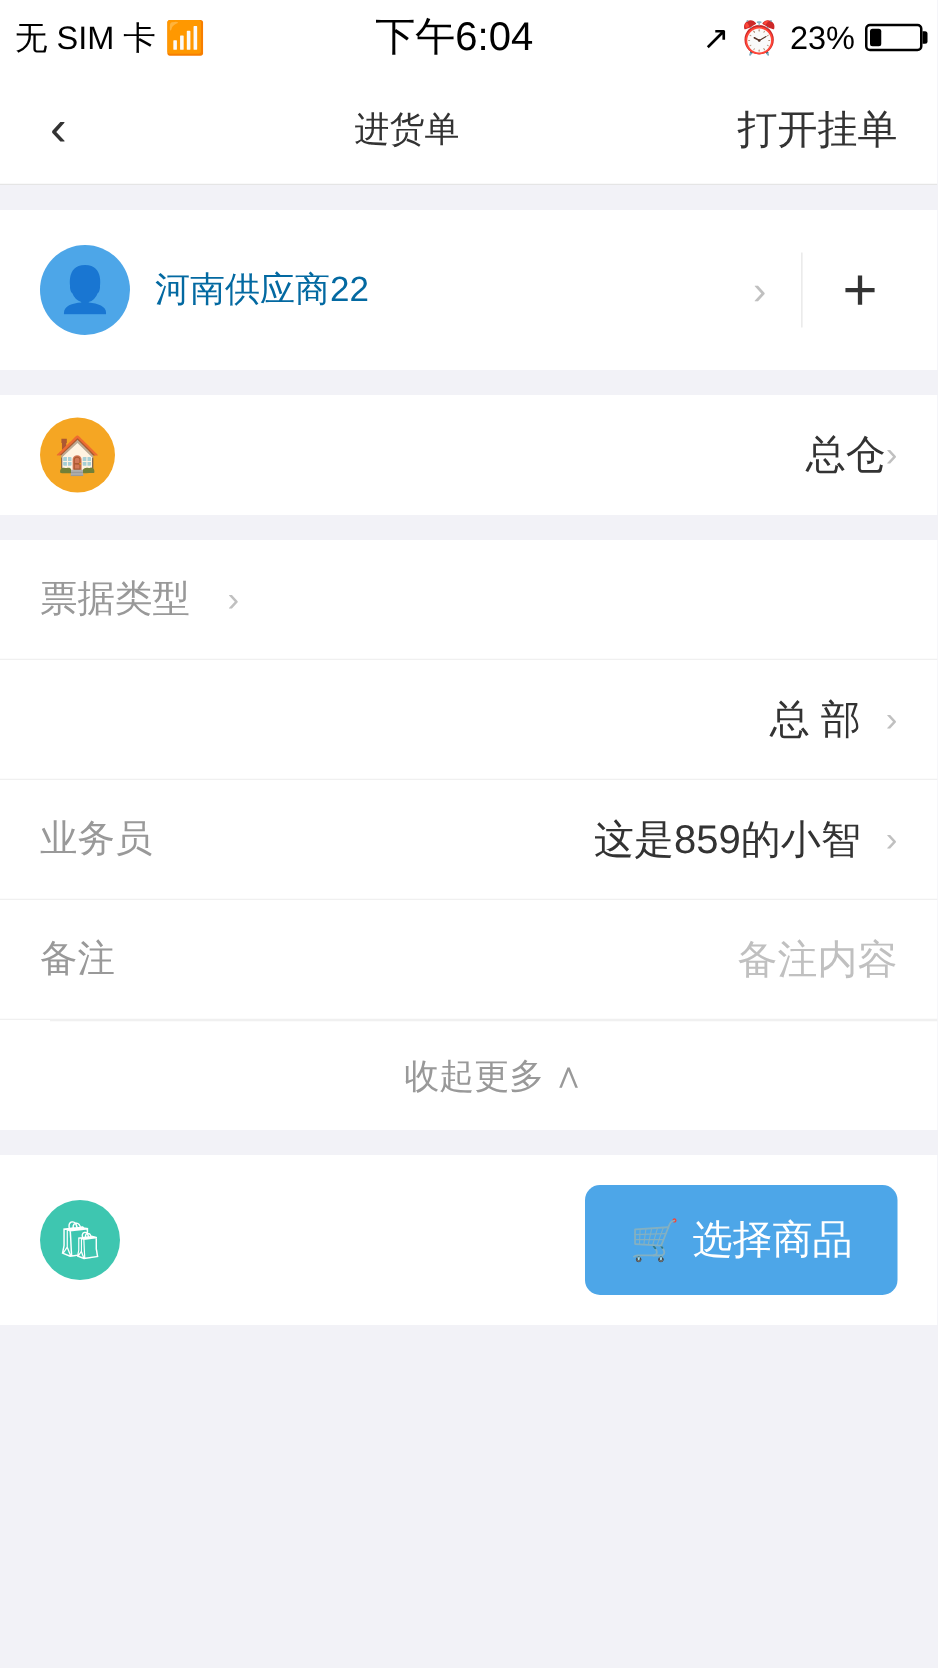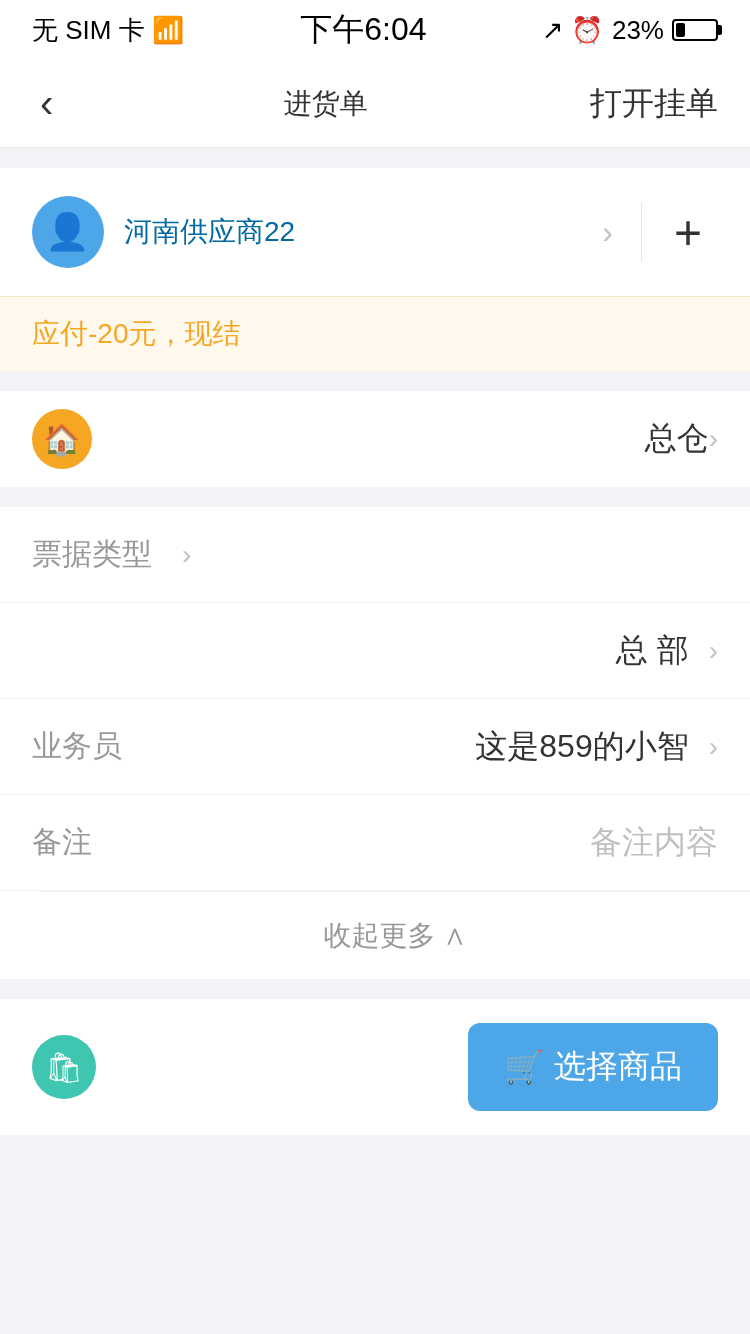--- a/index.html
+++ b/index.html
@@ -14,21 +14,21 @@
     }
 
     
     .status-bar {
       width: 750px;
       height: 60px;
       background: #fff;
       display: flex;
       align-items: center;
       justify-content: space-between;
-      padding: 0 32px;
+      padding: 0 12px;
       font-size: 26px;
       color: #000;
     }
     .status-left { display: flex; align-items: center; gap: 8px; }
     .status-center { font-size: 32px; font-weight: 500; }
     .status-right { display: flex; align-items: center; gap: 8px; font-size: 26px; }
     .battery {
       width: 46px; height: 22px;
       border: 2px solid #000;
       border-radius: 4px;
@@ -301,23 +301,20 @@
   <div class="supplier-row">
     <div class="supplier-avatar">
       <span>👤</span>
     </div>
     <span class="supplier-name">河南供应商22</span>
     <span class="chevron">›</span>
     <div class="supplier-divider"></div>
     <span class="add-btn">+</span>
   </div>
 
-  <div class="notice-bar">
-    <span>应付-20元，现结</span>
-  </div>
 </div>
 
 <div class="section-gap"></div>
 
 <div class="card">
   <div class="warehouse-row">
     <div class="row-icon">
       <span>🏠</span>
     </div>
     <span class="row-value">总仓</span>

